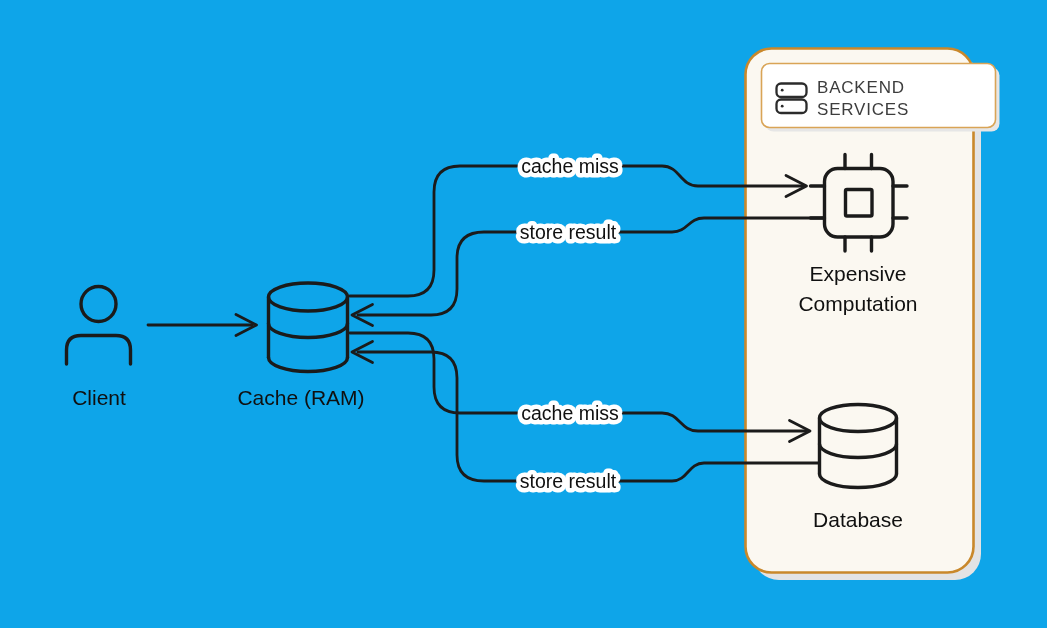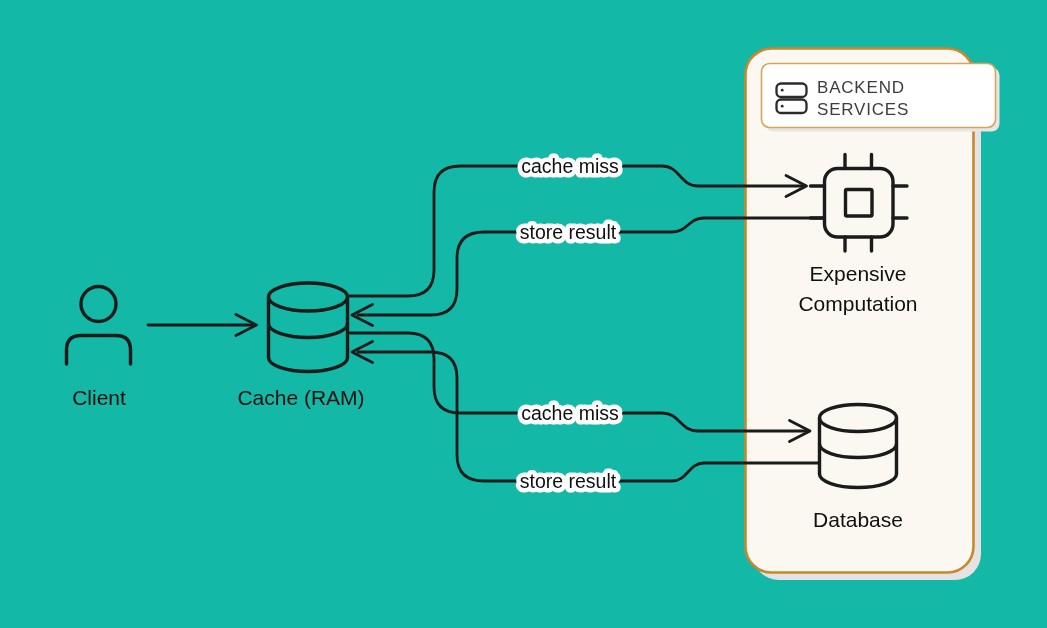--- a/index.html
+++ b/index.html
@@ -1,19 +1,19 @@
 <!DOCTYPE html>
 <html><head>
 <meta charset="utf-8">
 <style>
   html,body { margin:0; padding:0; background:#ffffff; }
   .stage {
     position:relative;
     width:1047px; height:628px;
-    background:#14b8a6;
+    background:#0ea5e9;
     font-family:"Liberation Sans", sans-serif;
     overflow:hidden;
   }
   svg text { user-select:none; }
   .node-label {
     font-size:21px; fill:#101010; text-anchor:middle;
     font-family:"Liberation Sans", sans-serif;
   }
   .edge-label {
     font-size:19.5px; fill:#101010; text-anchor:middle;

